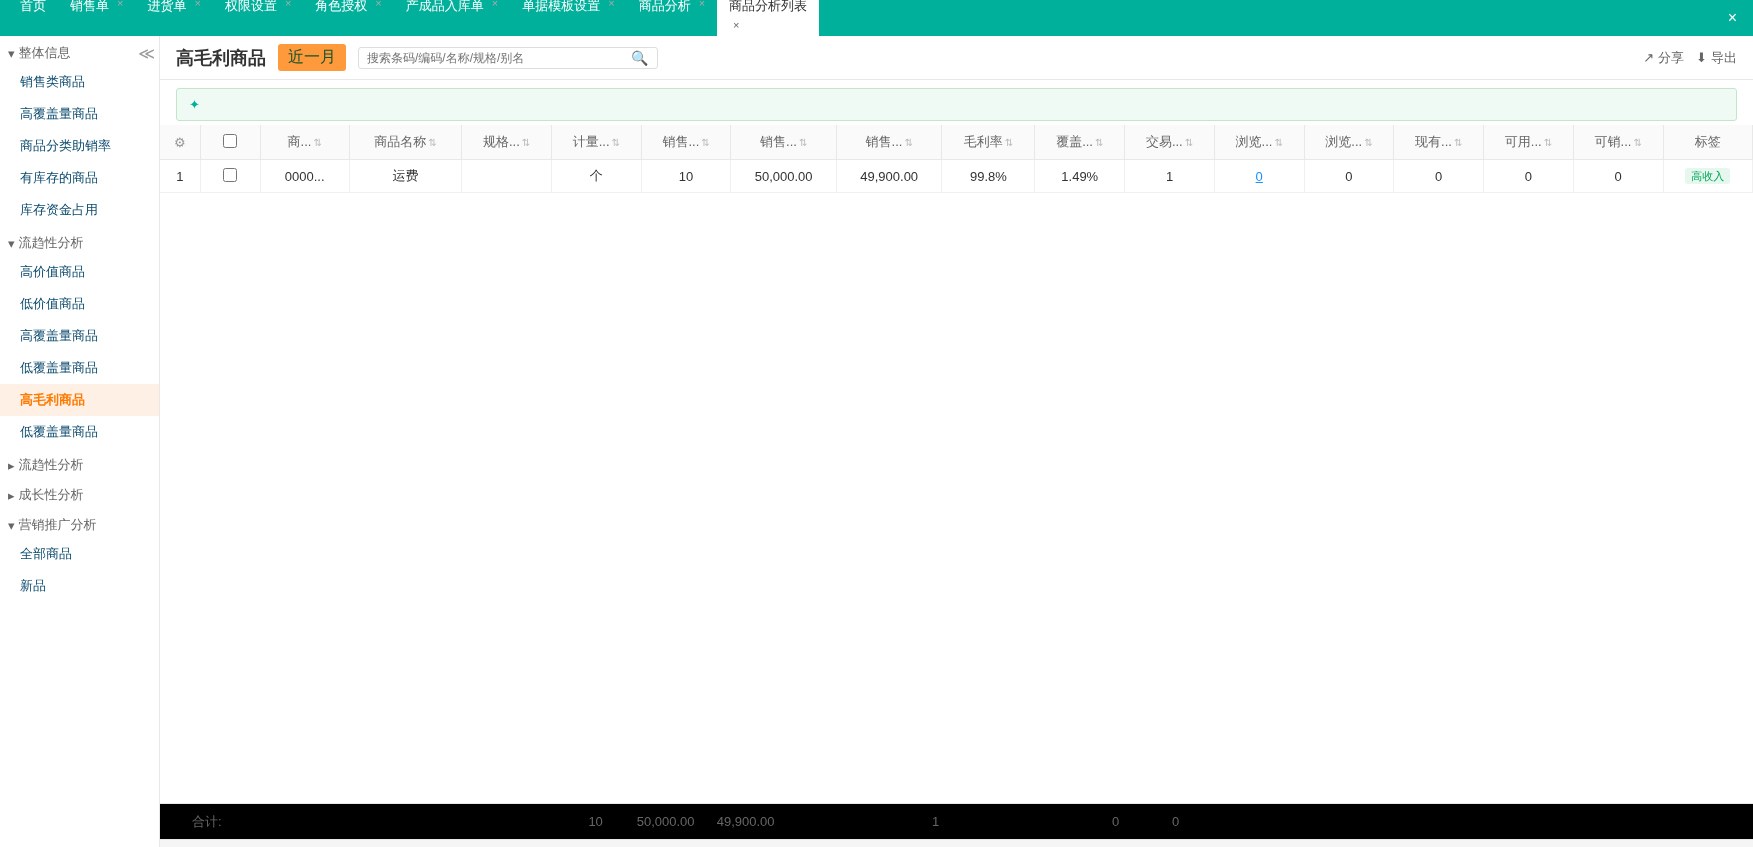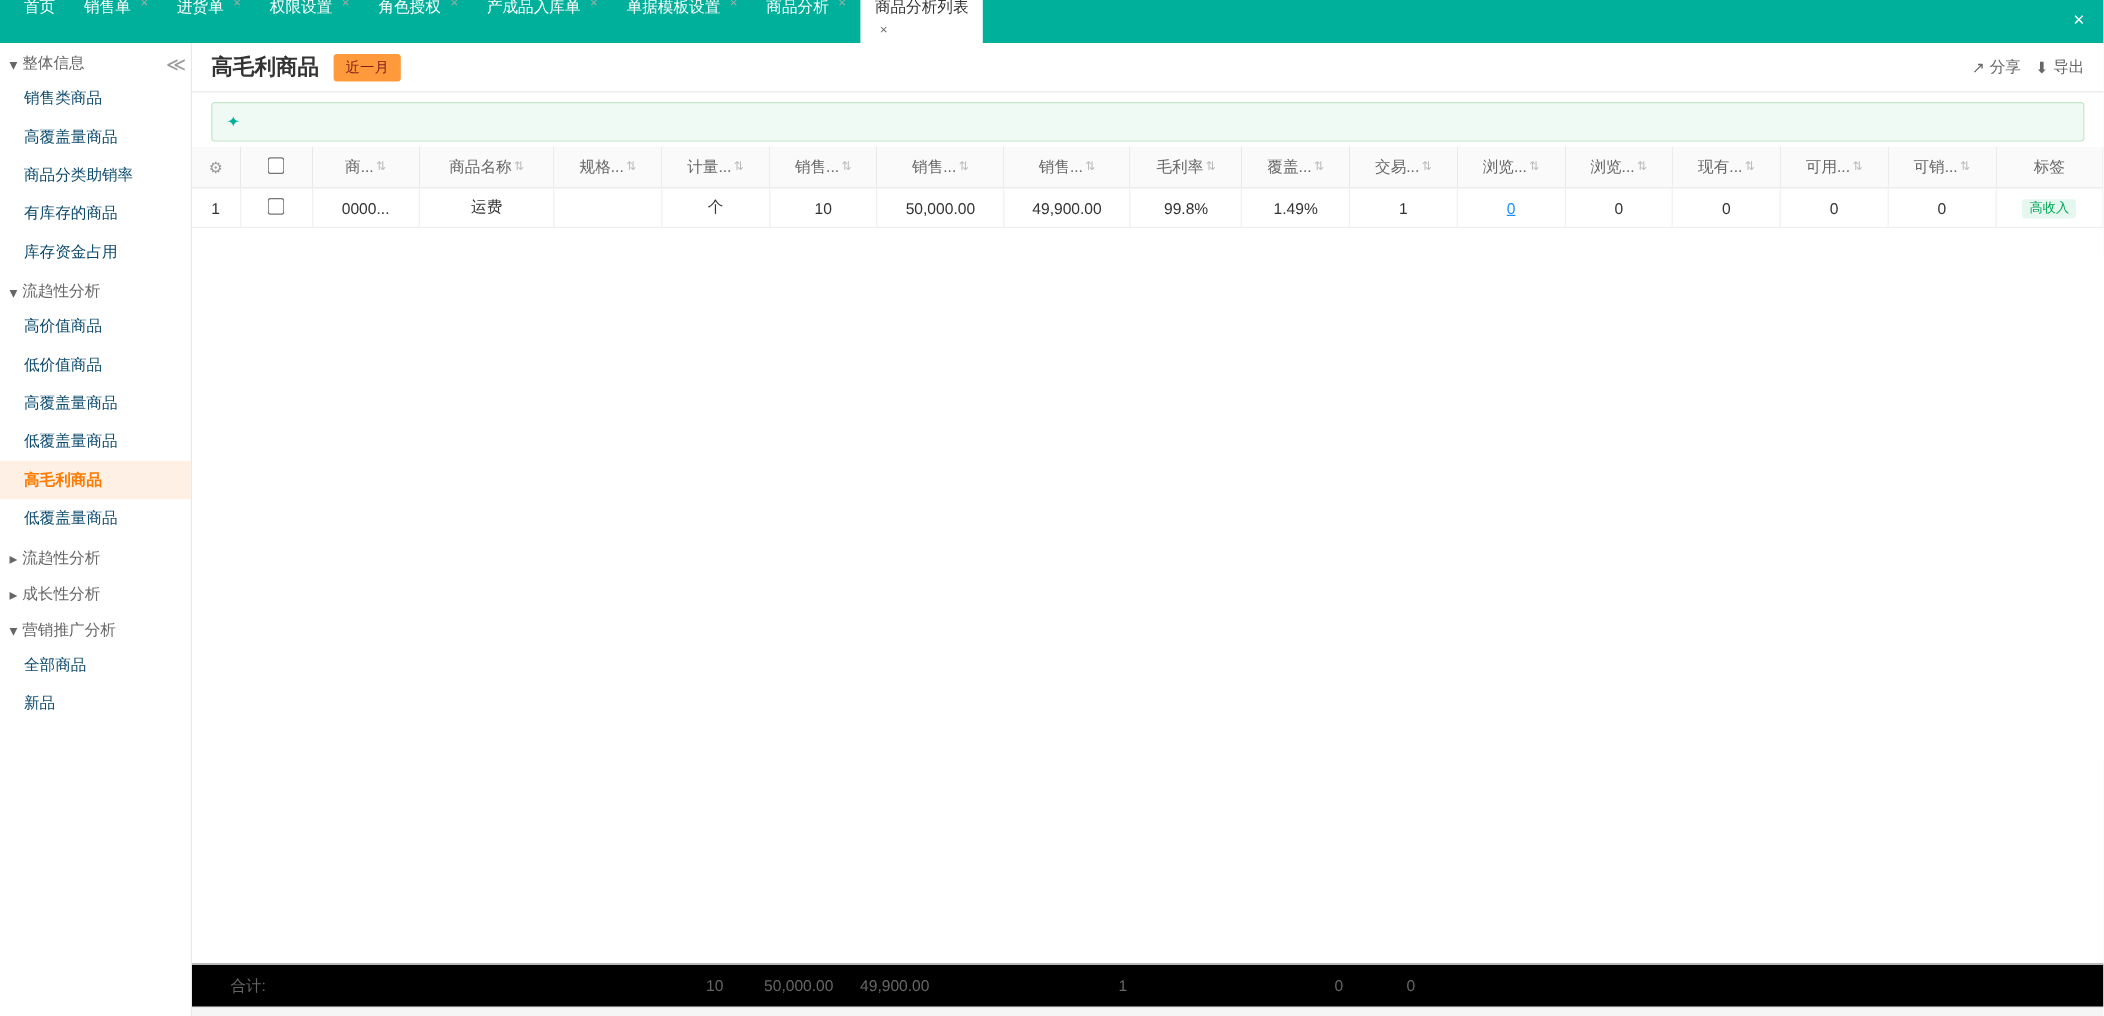--- a/index.html
+++ b/index.html
@@ -112,26 +112,26 @@
       gap: 12px;
       background: #fff;
     }
     .content-title {
       font-size: 18px;
       font-weight: bold;
       color: #333;
     }
     .filter-btn {
       background: #ff9a3c;
-      color: #7f1d1d;
+      color: #14532d;
       border: none;
       border-radius: 3px;
       padding: 3px 10px;
       cursor: pointer;
-      font-size: 12px;
+      font-size: 16px;
     }
     .search-box {
       display: flex;
       align-items: center;
       border: 1px solid #ddd;
       border-radius: 3px;
       padding: 2px 8px;
       flex: 1;
       max-width: 300px;
     }
@@ -366,20 +366,24 @@
     <div class="sidebar-item">
       <span>新品</span>
     </div>
   </div>
 
   <div class="content-area">
 
     <div class="content-header">
       <span class="content-title">高毛利商品</span>
       <button class="filter-btn">近一月</button>
+      <div class="search-box">
+        <input type="text" placeholder="搜索条码/编码/名称/规格/别名" style="">
+        <span class="search-icon">🔍</span>
+      </div>
       <div class="header-actions">
         <div class="action-btn">
           <span>↗</span>
           <span>分享</span>
         </div>
         <div class="action-btn">
           <span>⬇</span>
           <span>导出</span>
         </div>
       </div>

